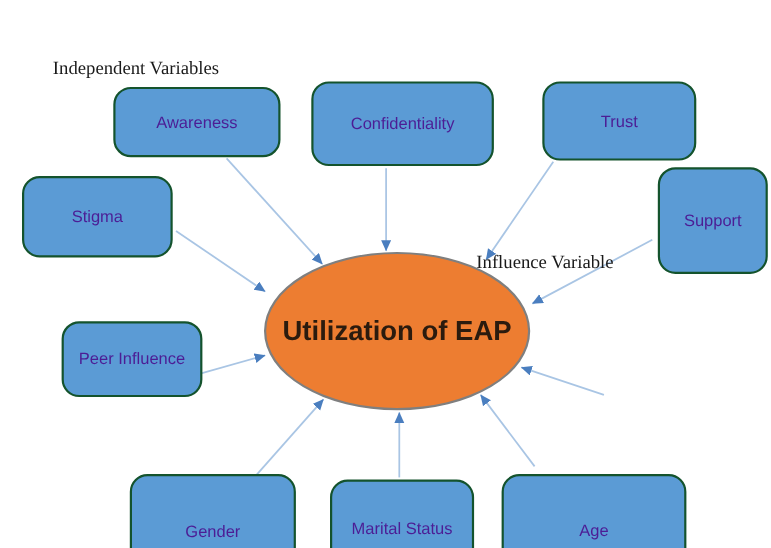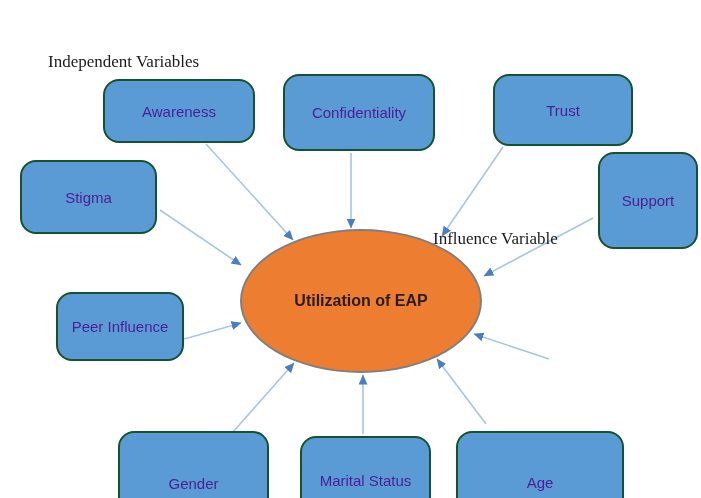--- a/index.html
+++ b/index.html
@@ -43,21 +43,21 @@
     display: flex;
     align-items: center;
     justify-content: center;
     color: #4c1d95;
     font-size: 15px;
     z-index: 2;
     box-sizing: border-box;
     text-align: center;
   }
   .n-awareness       { left: 103px; top: 33px;  width: 152px; height: 64px;  }
-  .n-confidentiality { left: 283px; top: 28px;  width: 152px; height: 77px;  }
+  .n-confidentiality { left: 283px; top: 28px;  width: 166px; height: 77px;  }
   .n-trust           { left: 493px; top: 28px;  width: 140px; height: 72px;  }
   .n-support         { left: 598px; top: 106px; width: 100px; height: 97px;  }
   .n-stigma          { left: 20px;  top: 114px; width: 137px; height: 74px;  }
   .n-peer-influence  { left: 56px;  top: 246px; width: 128px; height: 69px;  }
   .n-working-tenure  { left: 553px; top: 255px; width: 127px; height: 99px;  }
   .n-gender          { left: 118px; top: 385px; width: 151px; height: 105px; }
   .n-marital-status  { left: 300px; top: 390px; width: 131px; height: 88px;  }
   .n-age             { left: 456px; top: 385px; width: 168px; height: 102px; }
 
   .center-ellipse {
@@ -68,21 +68,21 @@
     border: 2.5px solid #7f7f7f;
     border-radius: 50%;
     display: flex;
     align-items: center;
     justify-content: center;
     z-index: 2;
     box-sizing: border-box;
   }
   .center-ellipse span {
     font-weight: bold;
-    font-size: 16px;
+    font-size: 25px;
     color: #2b1b0e;
   }
 </style>
 </head>
 <body>
 
 <div class="canvas">
 
   <div class="heading independent">Independent Variables</div>
 

